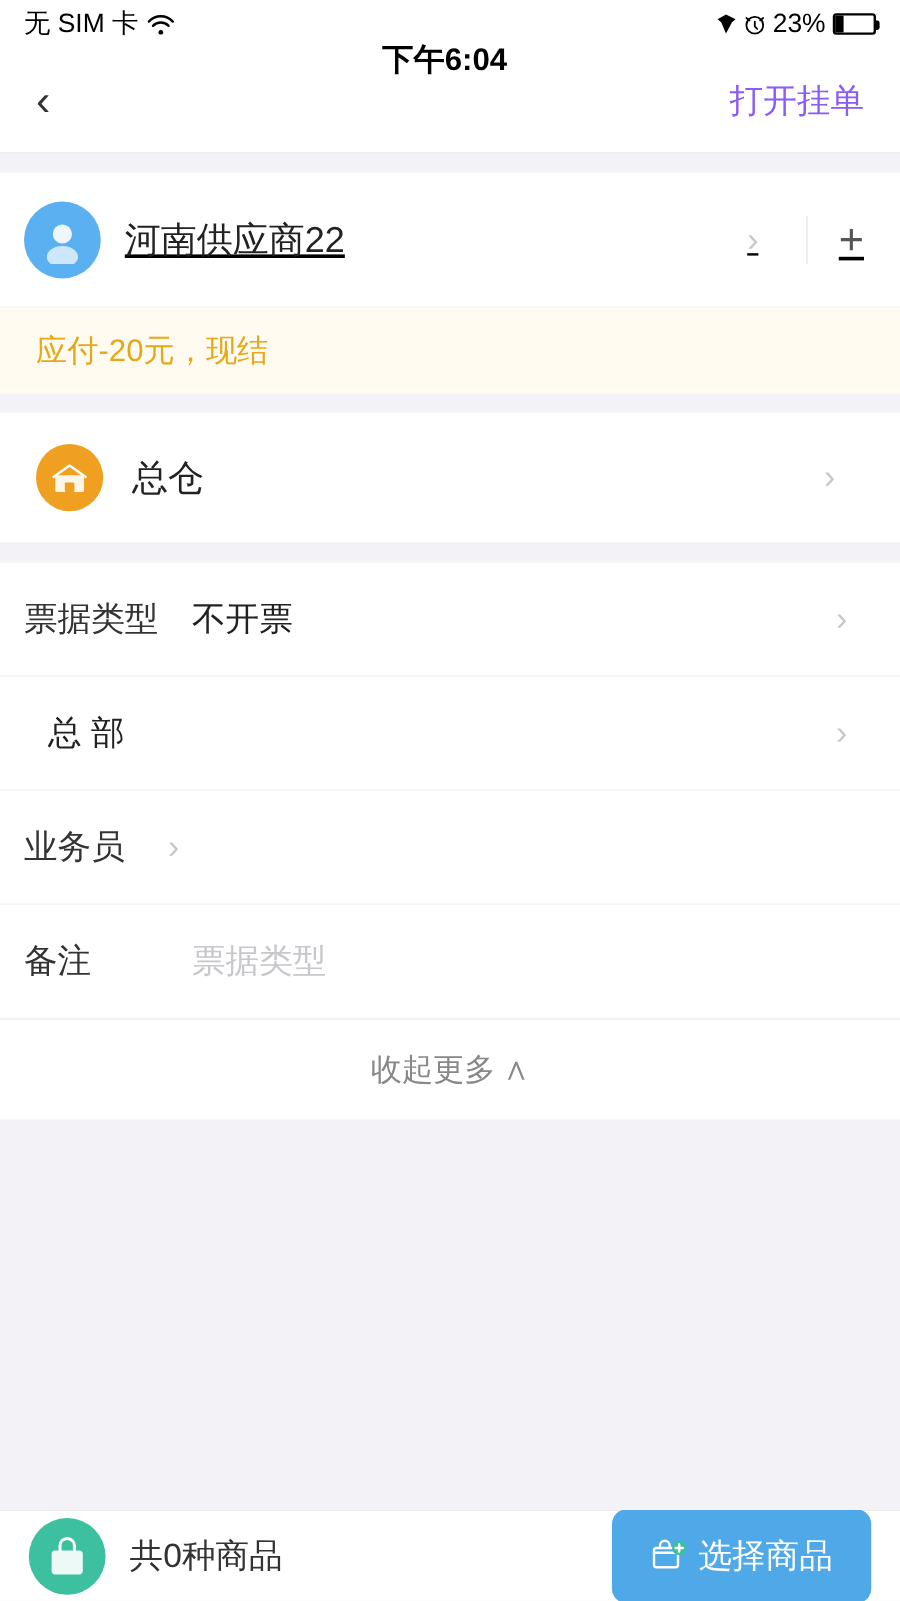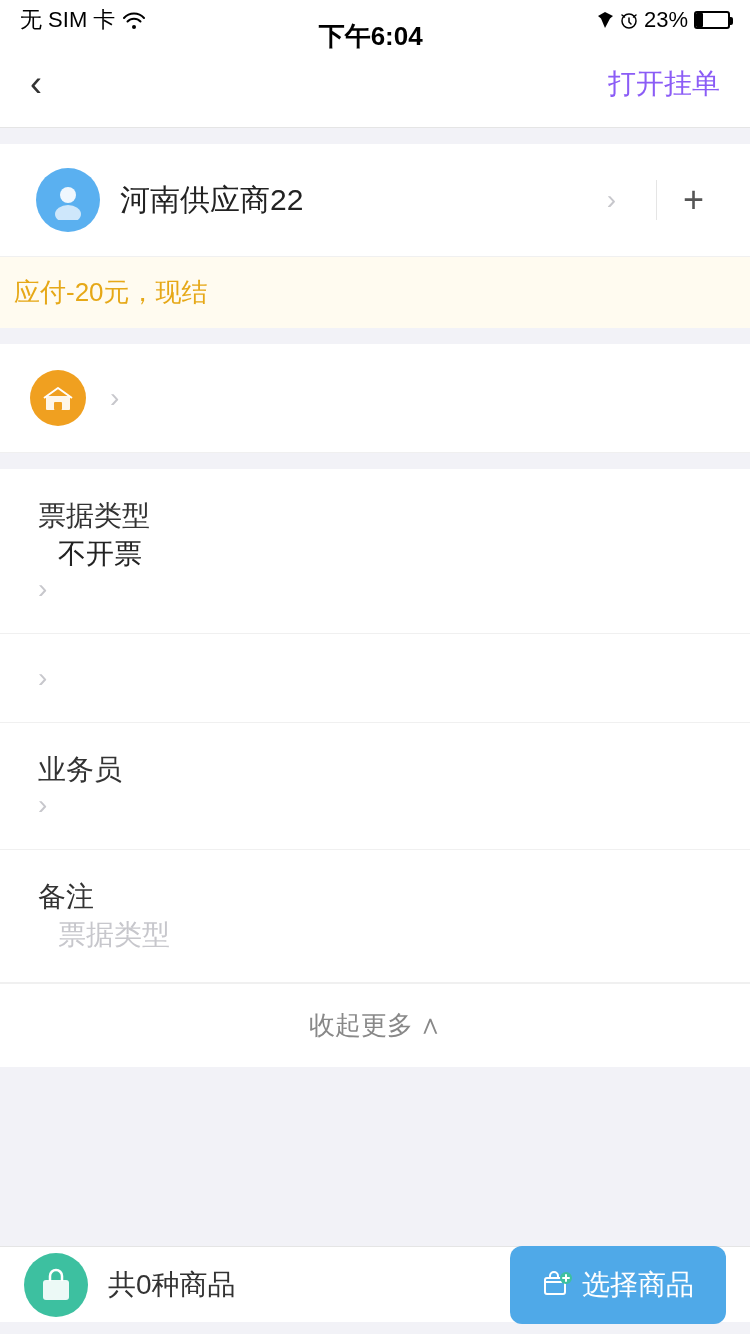--- a/index.html
+++ b/index.html
@@ -11,21 +11,20 @@
       background: #f2f2f7;
       font-size: 28px;
     }
 
     
     .status-bar {
       width: 750px;
       height: 40px;
       background: #fff;
       display: flex;
-      align-items: center;
       justify-content: space-between;
       padding: 0 20px;
       font-size: 22px;
       color: #000;
     }
     .status-left { display: flex; align-items: center; gap: 8px; }
     .status-center { font-size: 26px; font-weight: 600; margin-top: 32px; }
     .status-right { display: flex; align-items: center; gap: 6px; font-size: 22px; }
     .battery-icon {
       display: inline-block;
@@ -85,23 +84,24 @@
     
     .card-section {
       background: #fff;
       margin-bottom: 0;
     }
 
     
     .supplier-row {
       display: flex;
       align-items: center;
-      padding: 24px 36px;
+      padding: 24px 20px;
       background: #fff;
       border-bottom: 1px solid #f0f0f0;
+      text-decoration: underline;
     }
     .supplier-avatar {
       width: 64px; height: 64px;
       border-radius: 50%;
       background: #5ab0f0;
       display: flex; align-items: center; justify-content: center;
       margin-right: 20px;
       flex-shrink: 0;
     }
     .supplier-avatar svg { width: 40px; height: 40px; }
@@ -123,21 +123,21 @@
     }
     .supplier-divider-v {
       width: 1px; height: 40px;
       background: #e5e5e5;
       margin: 0 16px;
     }
 
     
     .notice-bar {
       background: #fffbf0;
-      padding: 18px 14px;
+      padding: 18px 30px;
       font-size: 26px;
       color: #e6a817;
     }
 
     
     .warehouse-row {
       display: flex;
       align-items: center;
       padding: 26px 30px;
       background: #fff;
@@ -154,26 +154,25 @@
     .warehouse-icon svg { width: 32px; height: 32px; }
     .warehouse-name {
       flex: 1;
       font-size: 30px;
       color: #222;
     }
 
     
     .form-row {
       display: flex;
-      align-items: flex-start;
-      padding: 28px 38px;
+      align-items: center;
+      padding: 28px 20px;
       background: #fff;
       border-bottom: 1px solid #f0f0f0;
       min-height: 88px;
-      flex-direction: column;
     }
     .form-label {
       font-size: 28px;
       color: #333;
       width: 120px;
       flex-shrink: 0;
     }
     .form-value {
       flex: 1;
       font-size: 28px;
@@ -203,21 +202,21 @@
     
     .product-bar {
       width: 750px;
       height: 76px;
       background: #fff;
       display: flex;
       align-items: center;
       padding: 0 24px;
       border-top: 1px solid #e5e5e5;
       position: fixed;
-      bottom: 12px;
+      bottom: 0;
       left: 0;
     }
     .product-icon-wrap {
       width: 64px; height: 64px;
       border-radius: 50%;
       background: #3dc0a0;
       display: flex; align-items: center; justify-content: center;
       margin-right: 20px;
       flex-shrink: 0;
     }
@@ -306,35 +305,37 @@
 
 <div class="card-section">
   <div class="warehouse-row">
     <div class="warehouse-icon">
       <svg viewBox="0 0 32 32" fill="none" xmlns="http://www.w3.org/2000/svg">
         <rect x="4" y="14" width="24" height="14" rx="1" fill="#fff" opacity="0.9"></rect>
         <path d="M2 16L16 6l14 10" stroke="#fff" stroke-width="2" fill="none" stroke-linejoin="round"></path>
         <rect x="12" y="20" width="8" height="8" rx="1" fill="#f0a020"></rect>
       </svg>
     </div>
+    <span class="warehouse-name">总仓</span>
     <span class="chevron-right">›</span>
   </div>
 </div>
 
 <div class="section-divider"></div>
 
 <div class="card-section">
 
   <div class="form-row">
     <span class="form-label">票据类型</span>
     <span class="form-value">不开票</span>
     <span class="chevron-right">›</span>
   </div>
 
   <div class="form-row">
+    <span class="form-value">总 部</span>
     <span class="chevron-right">›</span>
   </div>
 
   <div class="form-row">
     <span class="form-label">业务员</span>
     <span class="chevron-right">›</span>
   </div>
 
   <div class="form-row">
     <span class="form-label">备注</span>

